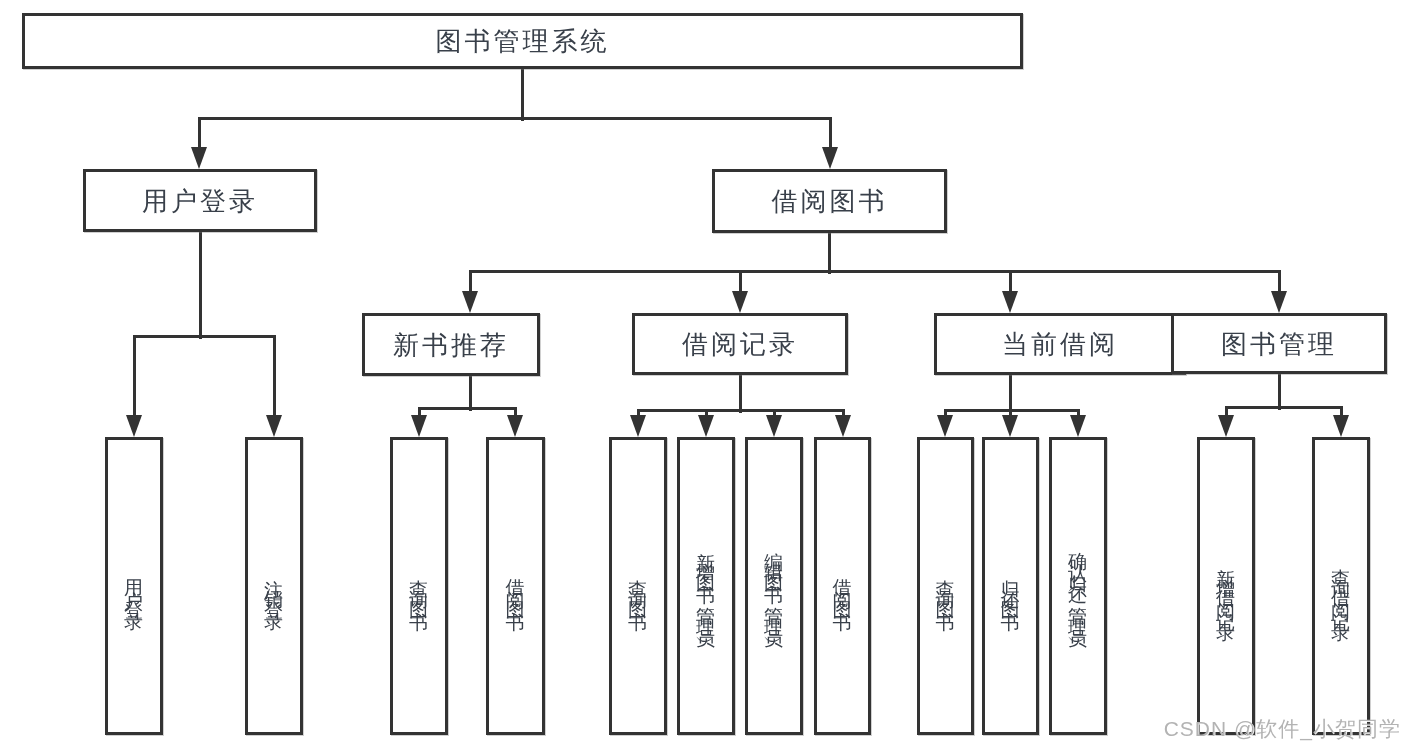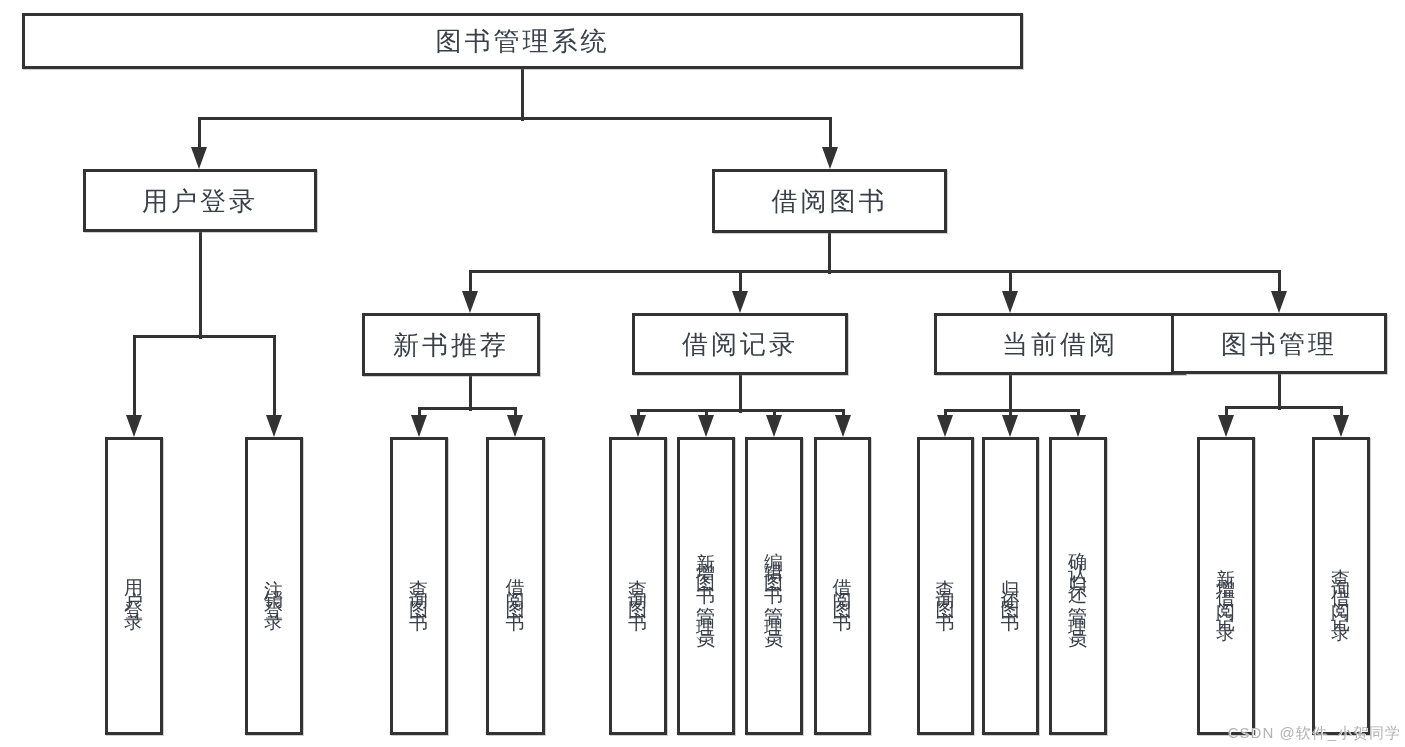--- a/index.html
+++ b/index.html
@@ -48,21 +48,21 @@
     width: 0;
     height: 0;
     border-left: 8px solid transparent;
     border-right: 8px solid transparent;
     border-top: 22px solid #333333;
   }
   .watermark {
     position: absolute;
     right: 4px;
     bottom: 4px;
-    font-size: 15px;
+    font-size: 21px;
     letter-spacing: 1px;
     color: #b3b3b3;
     text-shadow: 1px 1px 0 rgba(255,255,255,0.9);
     z-index: 20;
     white-space: nowrap;
   }
 </style>
 </head>
 <body>
 

